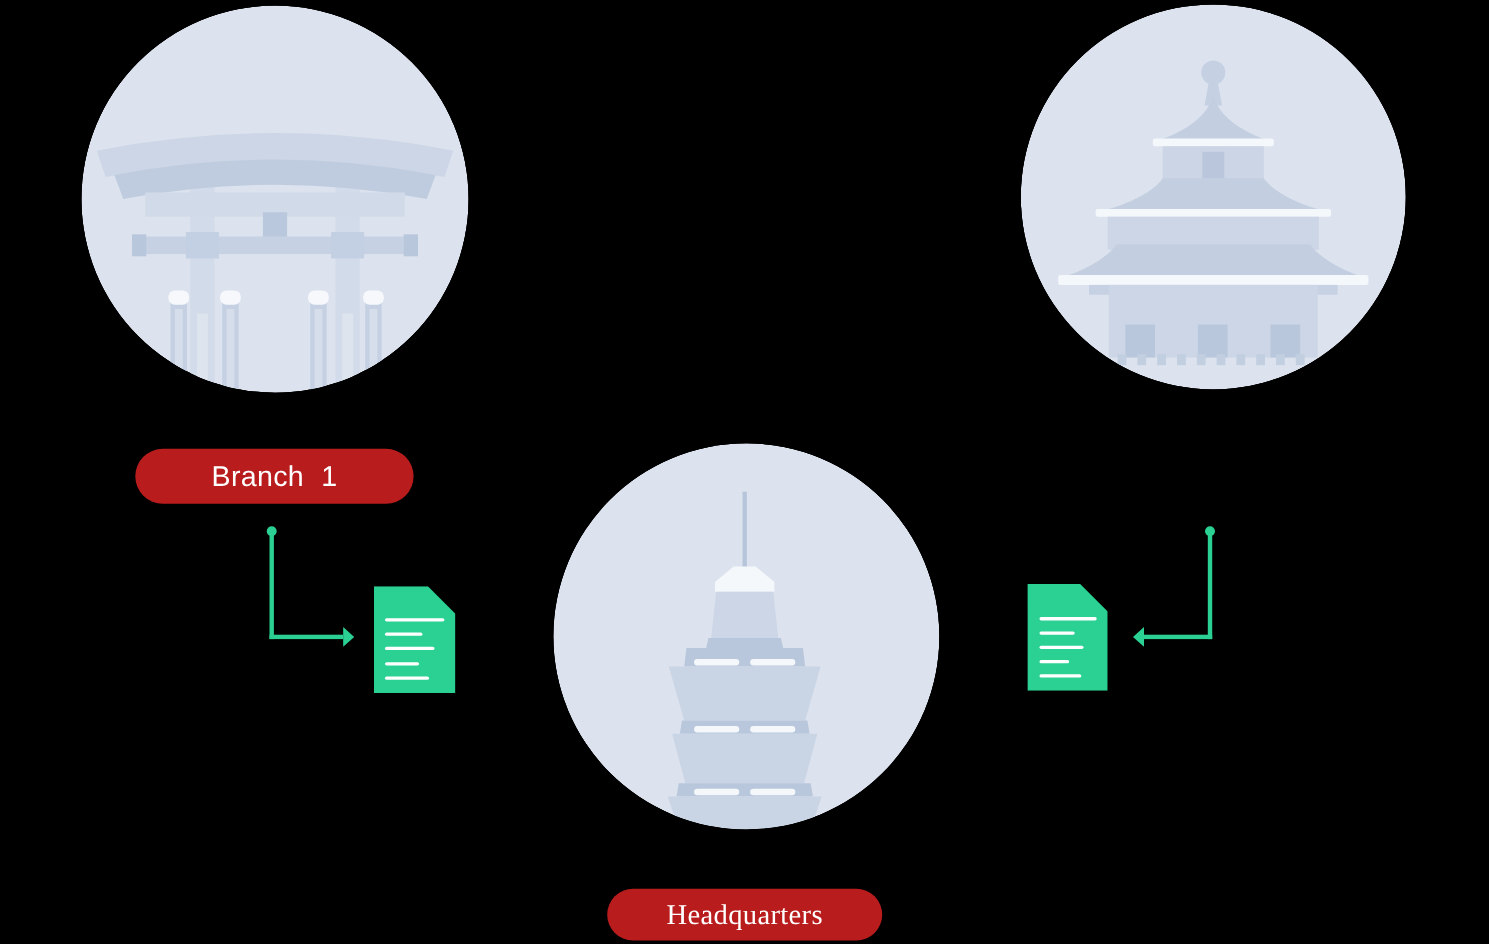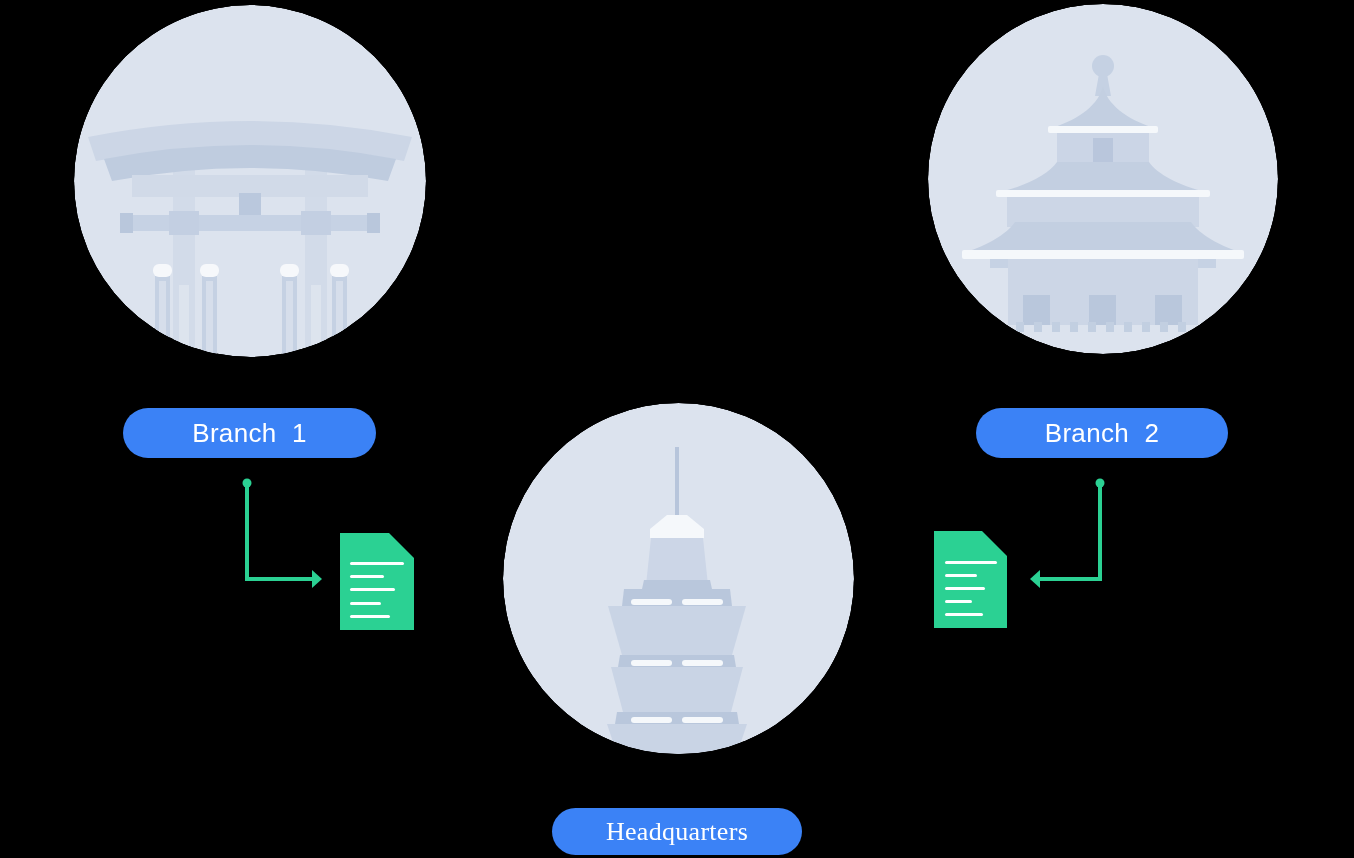--- a/index.html
+++ b/index.html
@@ -8,21 +8,21 @@
     width:1354px;height:858px;
     background:#000;
     overflow:hidden;
     font-family:"Liberation Sans",sans-serif;
   }
   .node-circle{position:absolute;border-radius:50%;overflow:hidden;}
   .node-circle svg{display:block;}
   .pill{
     position:absolute;
     display:flex;align-items:center;justify-content:center;
-    background:#3b82f6;
+    background:#b91c1c;
     color:#ffffff;
     border-radius:26px;
     font-size:26px;
     font-weight:400;
     word-spacing:8px;
     letter-spacing:.3px;
     border:none;
     cursor:default;
     padding:0;
   }
@@ -159,21 +159,20 @@
         <polygon points="114,309 234,309 236,321 112,321" fill="#b9c7dc"></polygon>
         <rect x="128" y="314" width="41" height="6" rx="3" fill="#f5f8fb"></rect>
         <rect x="179" y="314" width="41" height="6" rx="3" fill="#f5f8fb"></rect>
 
         <polygon points="104,321 244,321 234,351 114,351" fill="#c9d4e5"></polygon>
       </g>
     </svg>
   </div>
 
   <button class="pill pill-branch1">Branch 1</button>
-  <button class="pill pill-branch2">Branch 2</button>
   <button class="pill pill-hq">Headquarters</button>
 
   <svg class="connector" style="left:236px;top:470px;" width="100" height="125" viewBox="0 0 100 125">
     <circle cx="11" cy="13" r="4.5" fill="#2bd193"></circle>
     <rect x="9" y="13" width="4" height="98" fill="#2bd193"></rect>
     <rect x="9" y="107" width="67" height="4" fill="#2bd193"></rect>
     <polygon points="76,100 76,118 86,109" fill="#2bd193"></polygon>
   </svg>
 
   <svg class="doc" style="left:340px;top:533px;" width="74" height="97" viewBox="0 0 74 97">

